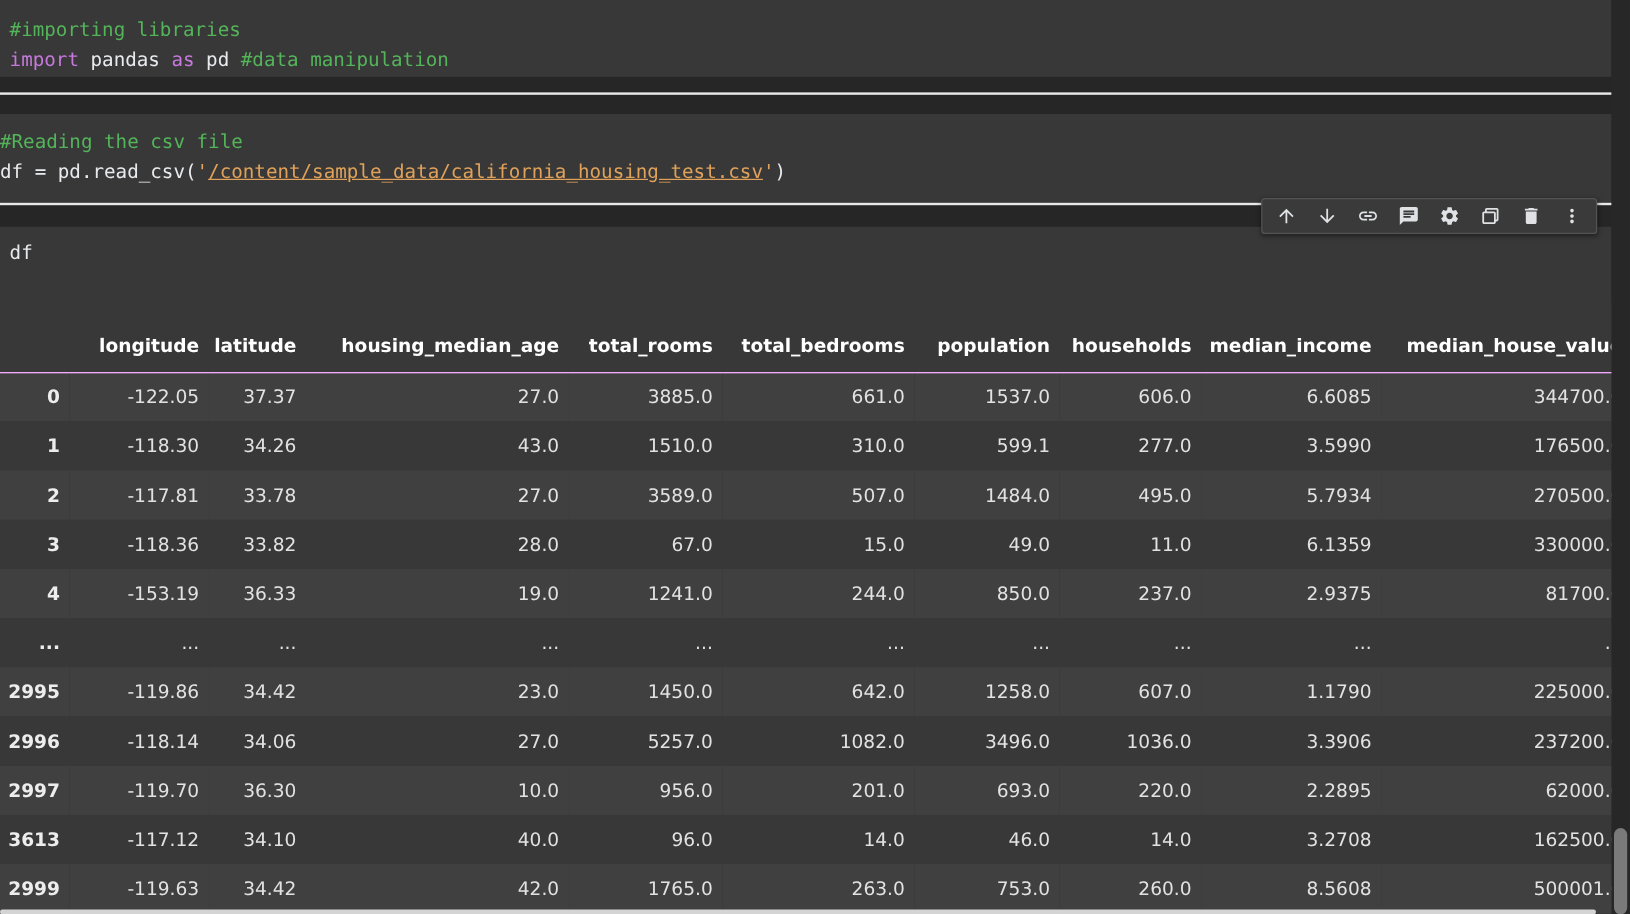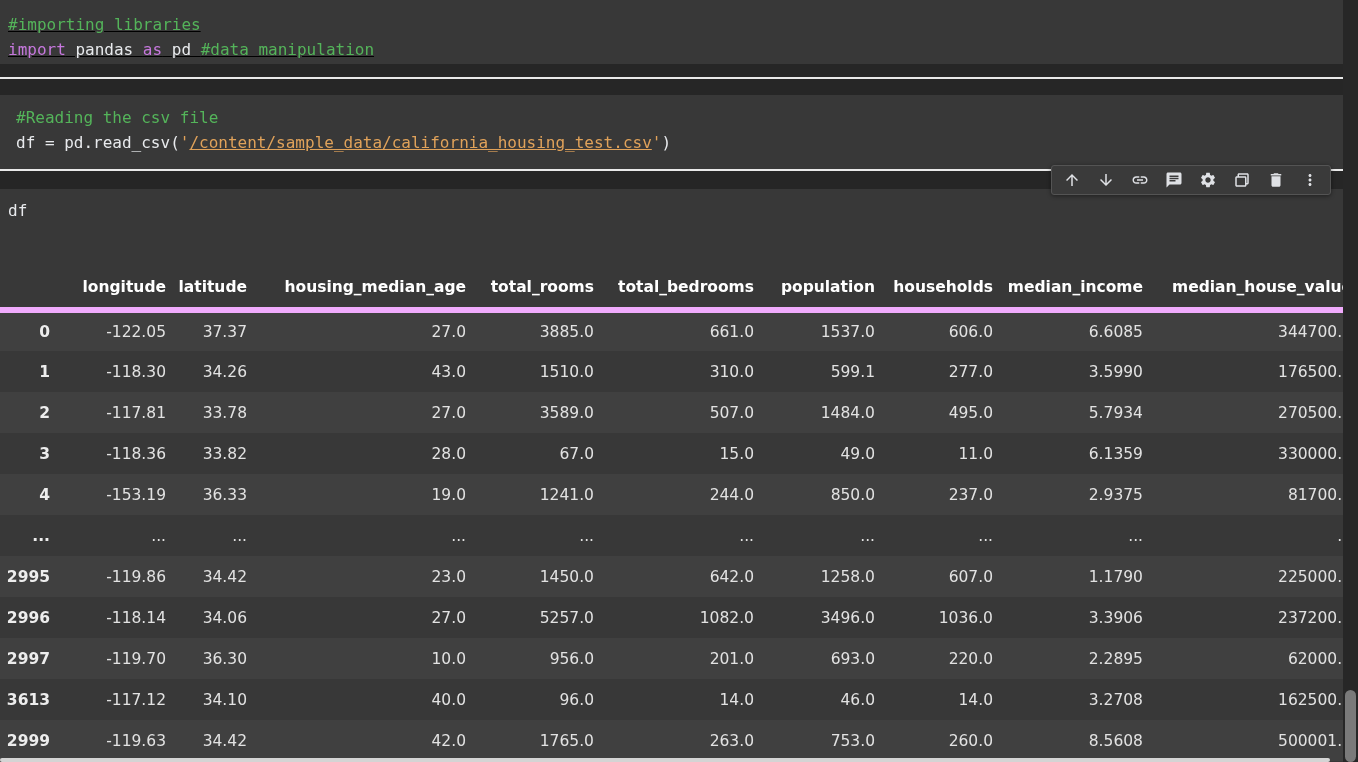--- a/index.html
+++ b/index.html
@@ -10,22 +10,22 @@
   *{box-sizing:border-box;}
   html,body{margin:0;padding:0;}
   body{
     width:1358px;height:762px;overflow:hidden;position:relative;
     background:var(--page-bg);
     font-family:"DejaVu Sans","Liberation Sans",sans-serif;
   }
   .cell{
     position:absolute;left:0;right:15px;background:var(--cell-bg);
   }
-  #cell1{top:0;height:64px;padding:12px 0 0 8px;text-decoration:underline;}
-  #cell2{top:95px;height:74px;padding:10px 0 0 16px;}
+  #cell1{top:0;height:64px;padding:12px 0 0 8px;}
+  #cell2{top:95px;height:74px;padding:10px 0 0 0;}
   #cell3{top:189px;bottom:0;padding:9px 0 0 8px;}
   .divider{position:absolute;left:0;right:15px;height:2px;background:var(--divider-color);z-index:3;}
   #divider1{top:77px;}
   #divider2{top:169px;}
   .code-line{
     font-family:"DejaVu Sans Mono","Liberation Mono",monospace;
     font-size:16px;line-height:25px;white-space:pre;color:var(--code-text-color);
   }
   .tok-comment{color:var(--comment-color);}
   .tok-keyword{color:var(--keyword-color);}
@@ -47,21 +47,21 @@
   .tb-icon{width:18px;height:18px;fill:currentColor;display:block;}
 
   
   .output{position:absolute;top:63px;left:0;right:0;bottom:0;overflow:hidden;background:var(--cell-bg);}
   table.df{
     border-collapse:collapse;table-layout:fixed;width:1360px;margin-top:14px;
     font-size:15.5px;color:#e2e2e2;
   }
   table.df thead th{
     height:44px;font-weight:bold;color:#ffffff;text-align:right;
-    padding:0 8px 0 0;border-bottom:6px solid #f0abfc;white-space:nowrap;overflow:hidden;
+    padding:0 8px 0 0;border-bottom:1px solid #f0abfc;white-space:nowrap;overflow:hidden;
   }
   table.df tbody th,table.df tbody td{
     height:41px;text-align:right;padding:0 8px 0 0;white-space:nowrap;overflow:hidden;
   }
   table.df tbody th{font-weight:bold;color:#ededed;}
   table.df tbody tr:nth-child(odd){background:var(--row-stripe-color);}
 
   
   .v-scrollbar{position:absolute;top:0;bottom:0;right:0;width:15px;background:#272727;z-index:20;}
   .v-thumb{position:absolute;left:2px;width:11px;bottom:0;height:72px;background:#7a7a7a;border-radius:6px;}

